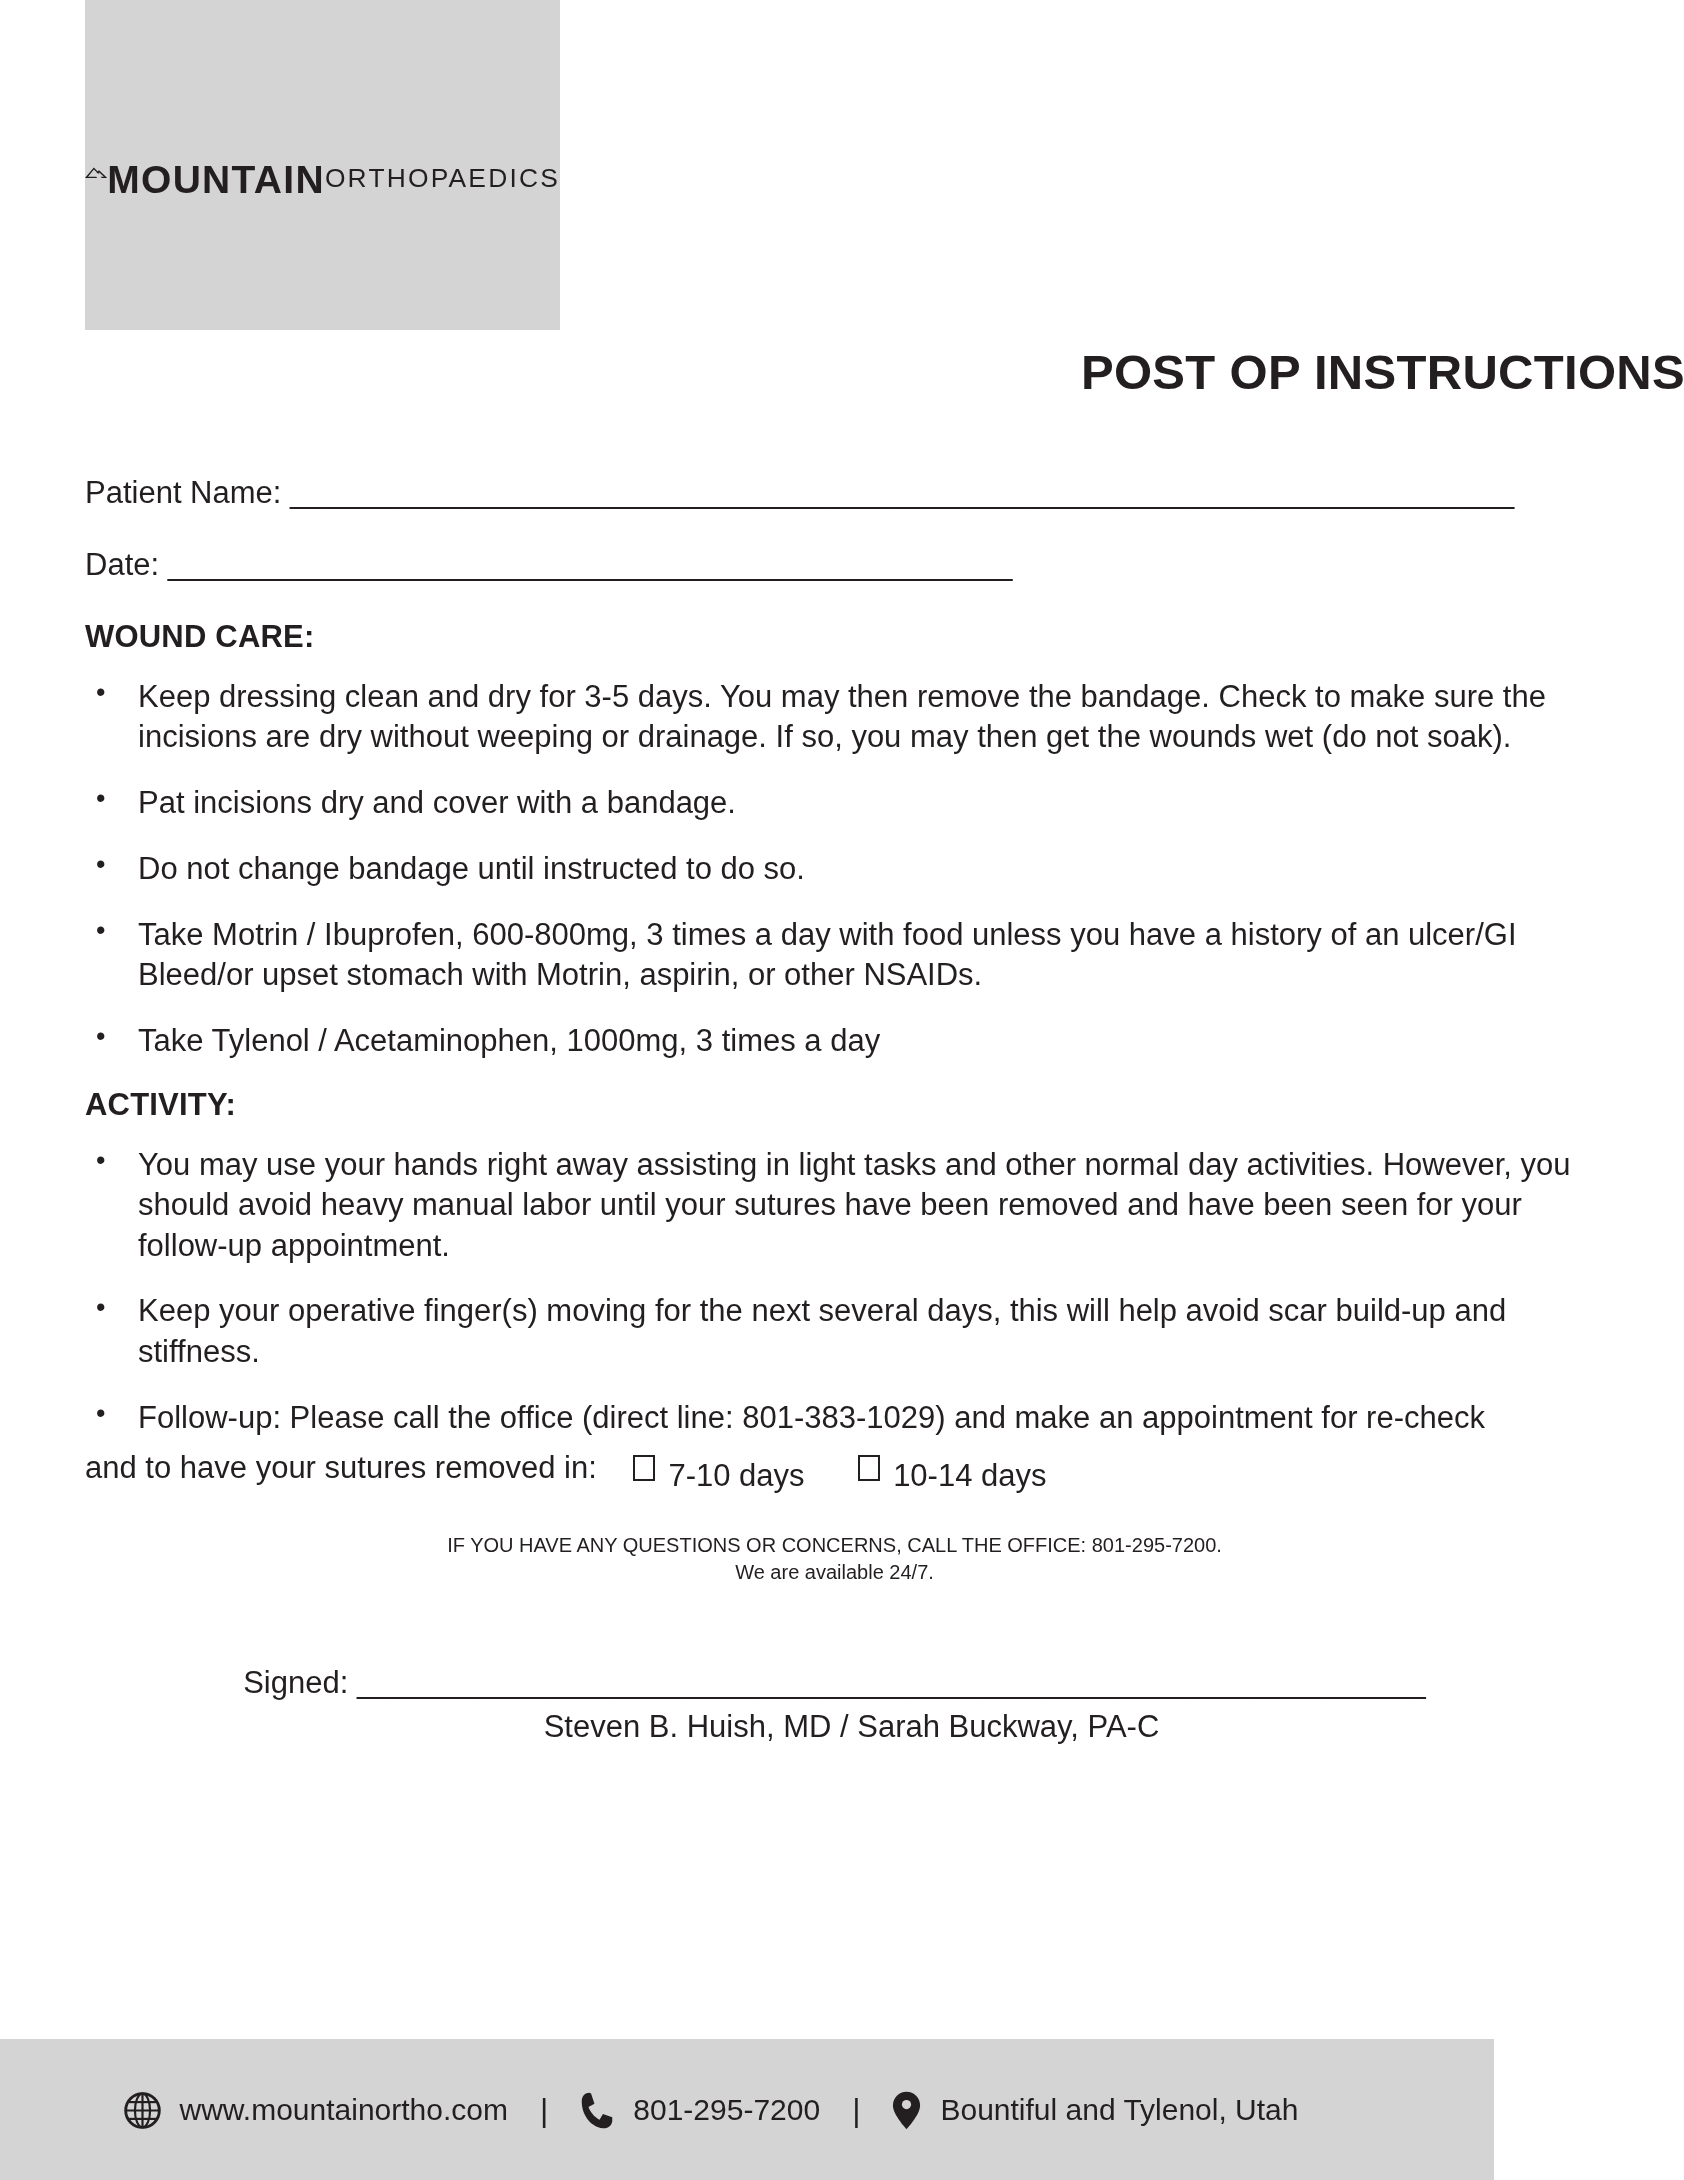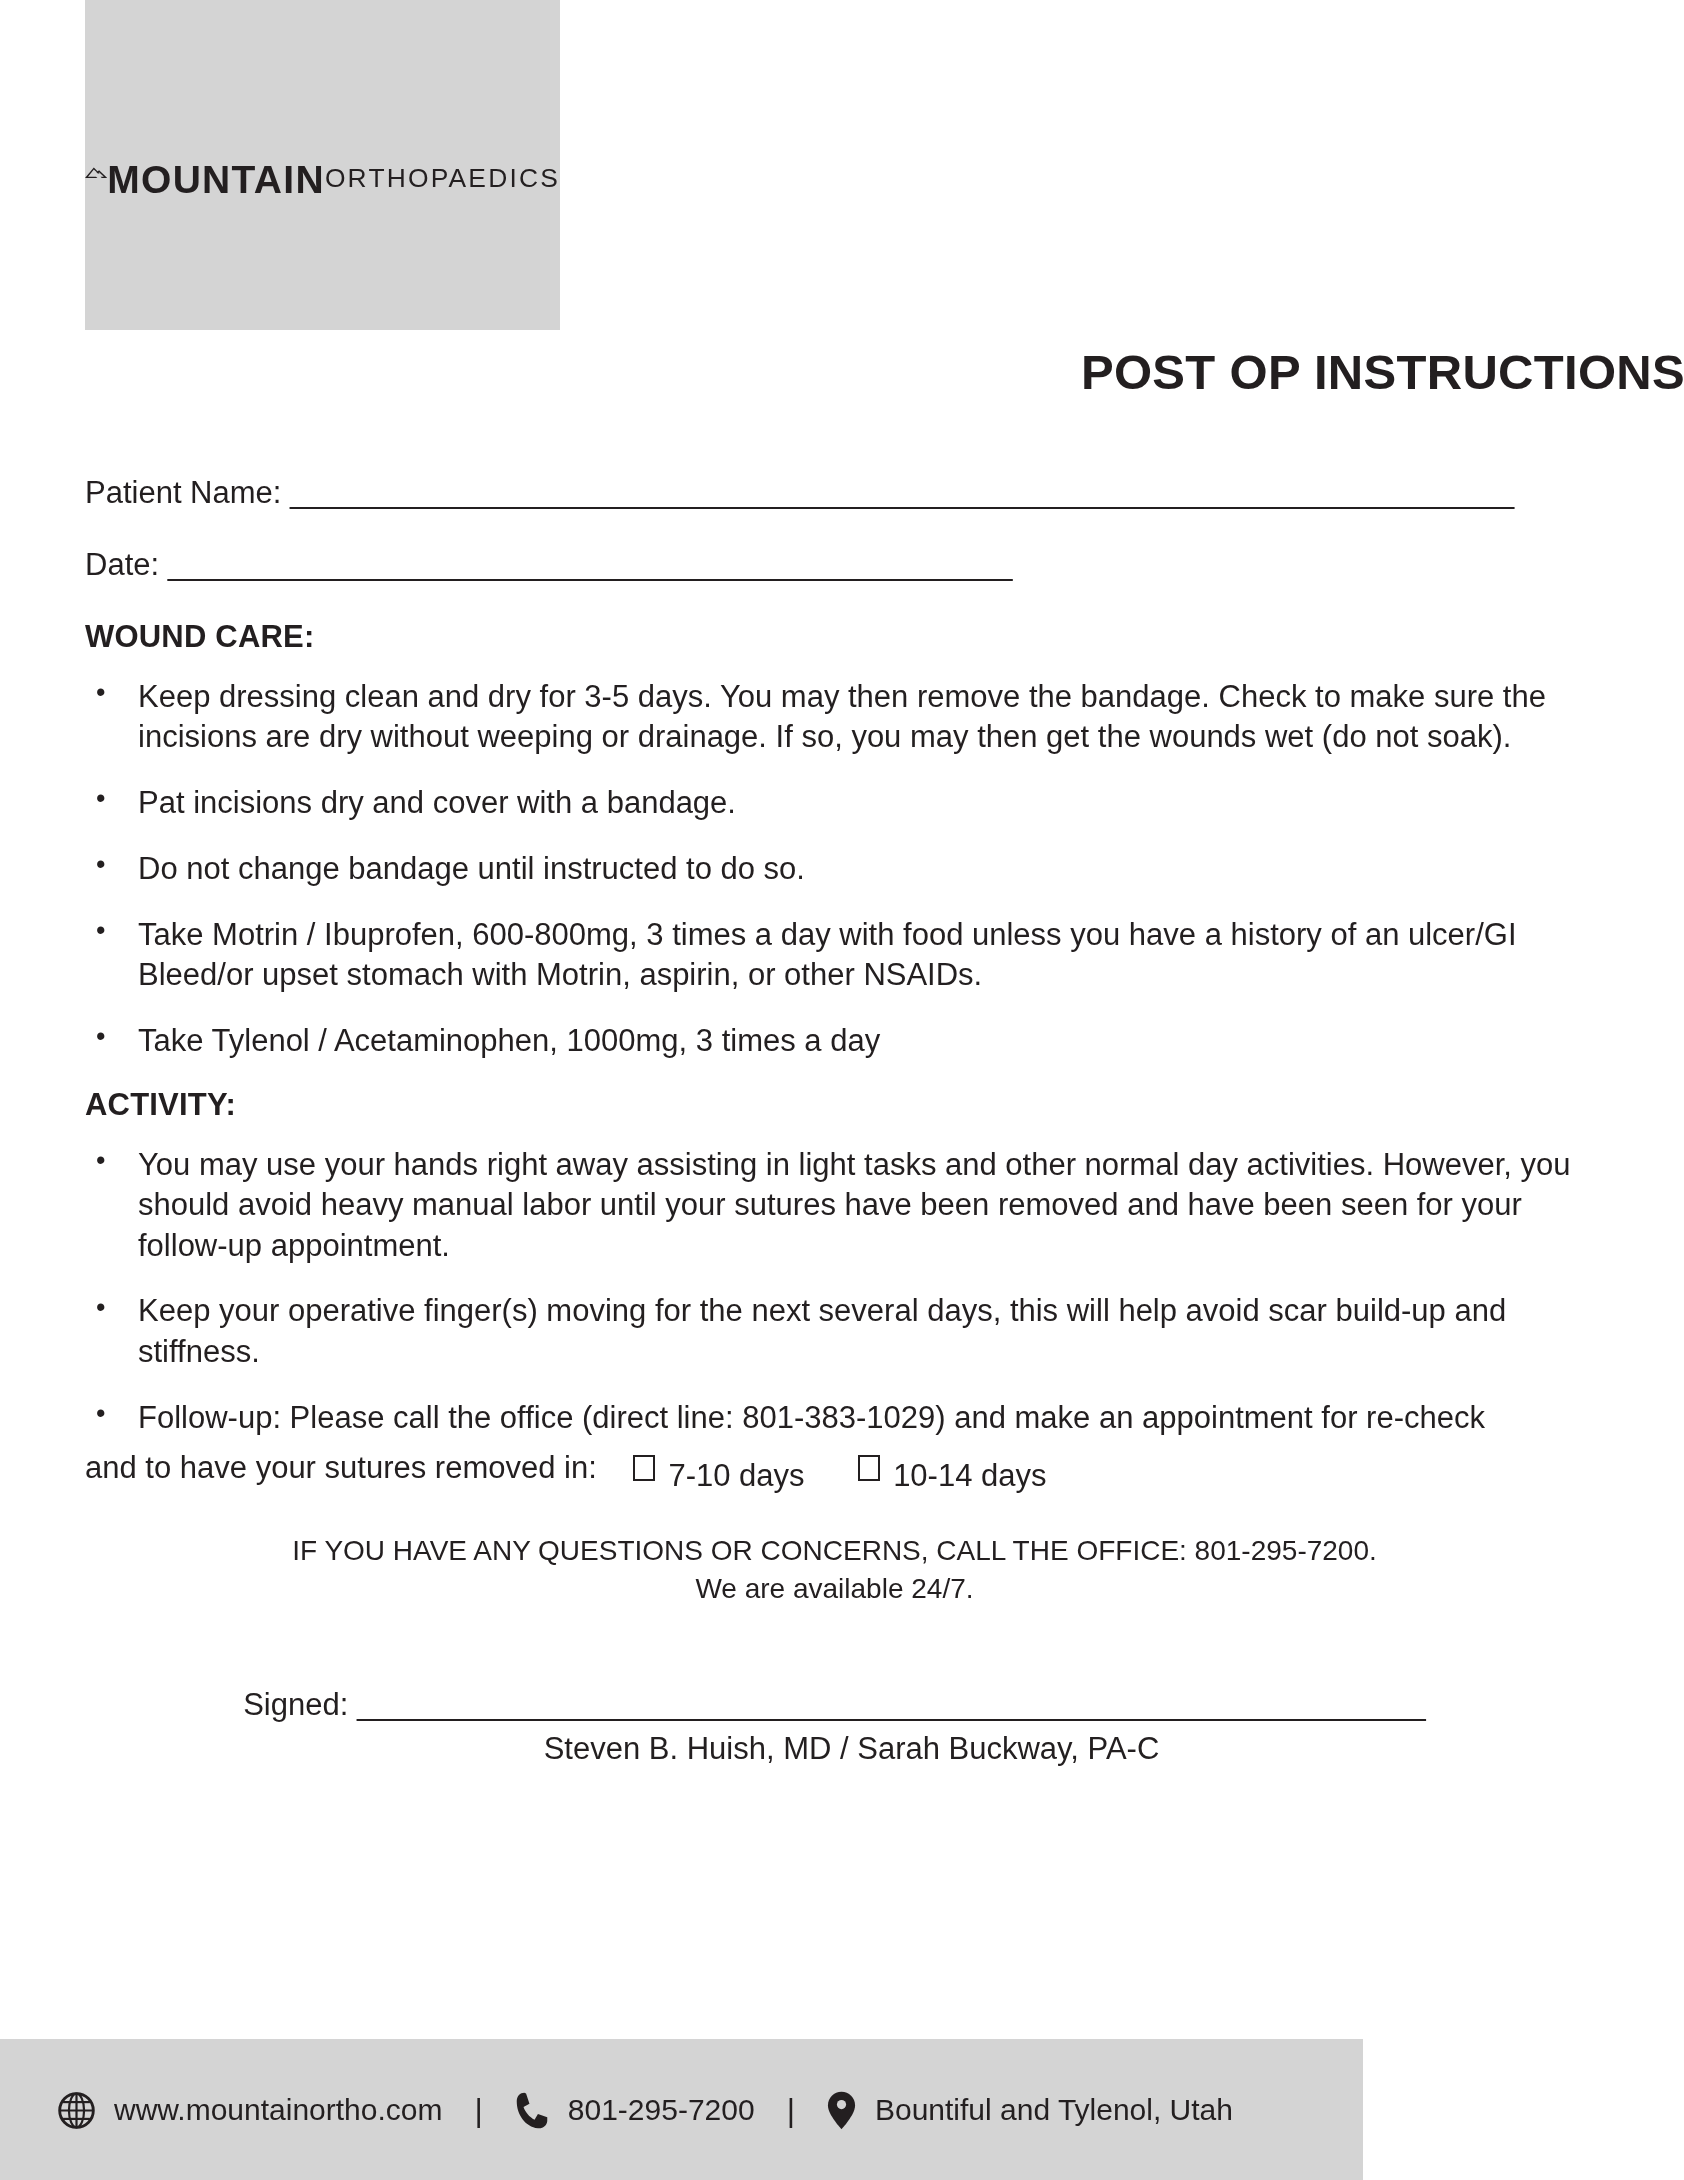--- a/index.html
+++ b/index.html
@@ -159,21 +159,21 @@
     display: inline-block;
     margin-right: 13.6px;
     background: #ffffff;
   }
   .chk-label { font-size: 31px; margin-top: 16px; }
 
   
   .callout {
     margin-top: 36px;
     text-align: center;
-    font-size: 28px;
+    font-size: 20px;
     line-height: 1.36;
     color: #231f20;
   }
 
   
   .signature {
     margin-top: 77px;
     text-align: center;
     font-size: 31px;
     line-height: 1.30;
@@ -187,21 +187,21 @@
     display: block;
     margin-top: 3.4px;
     padding-left: 34px;
   }
 
   
   .footer-bar {
     position: absolute;
     left: 0;
     bottom: 0;
-    width: 1363px;
+    width: 1494px;
     height: 142px;
     background: #d4d4d4;
     display: flex;
     align-items: center;
     justify-content: center;
   }
   .footer-inner {
     display: flex;
     align-items: center;
     font-size: 30px;

